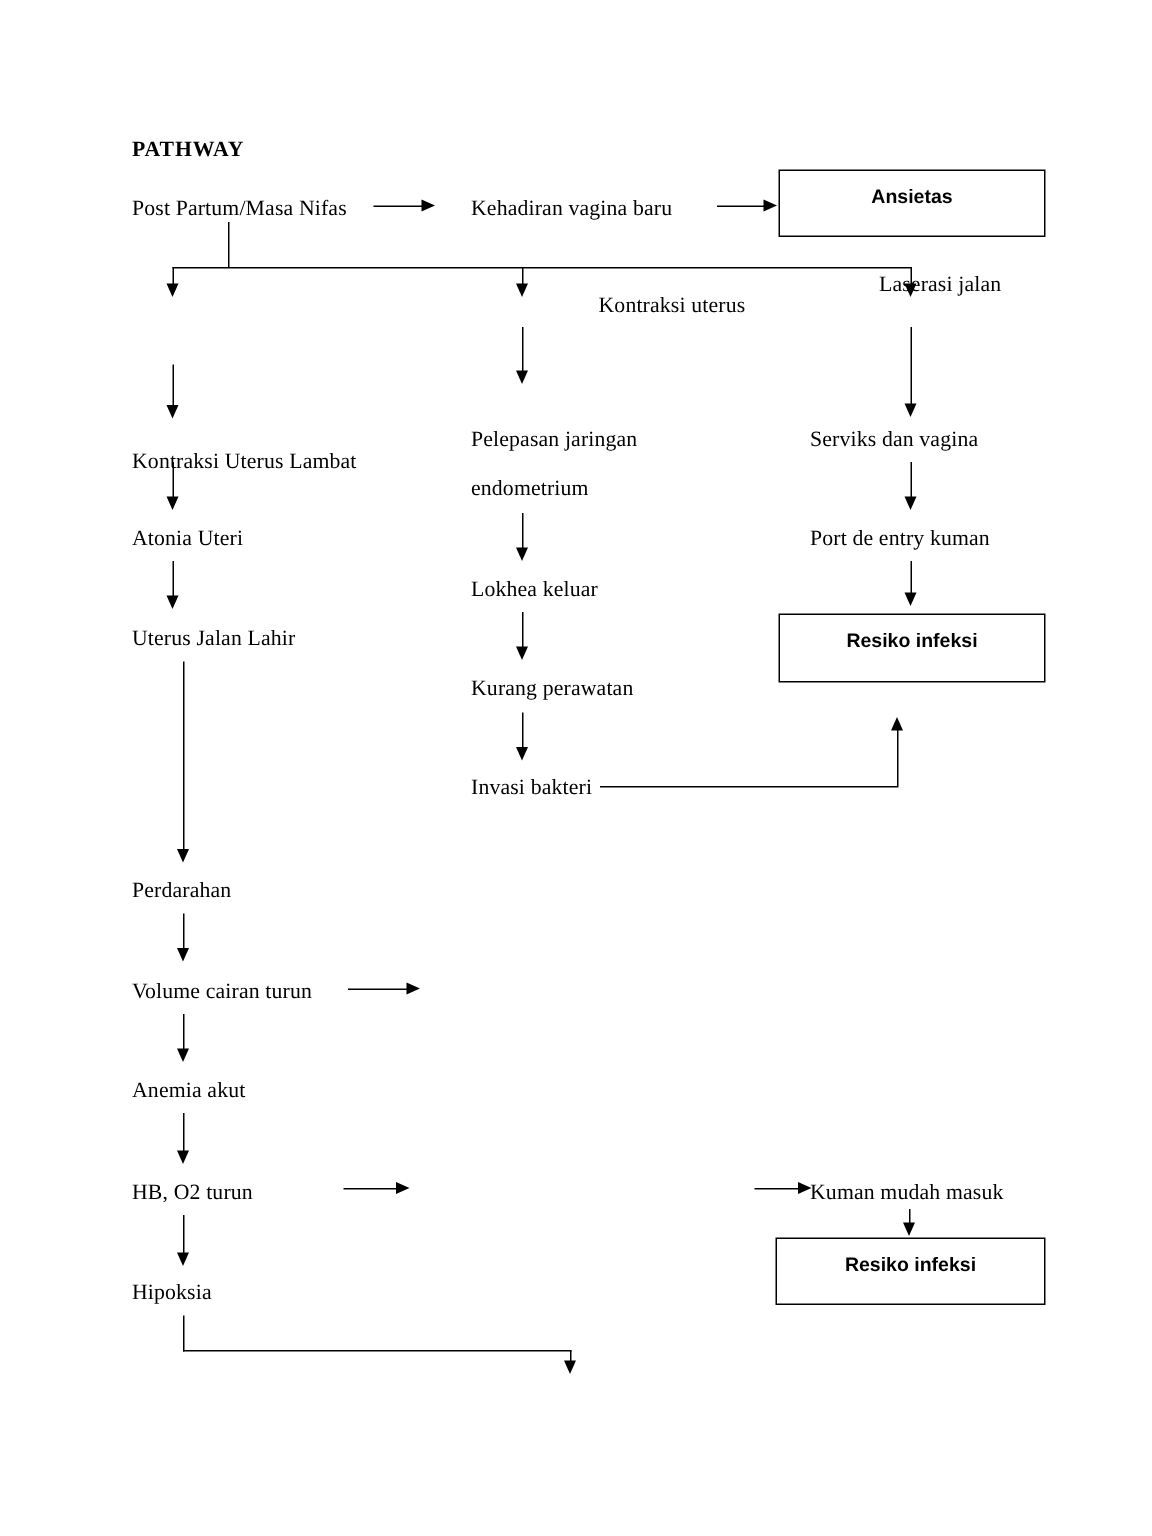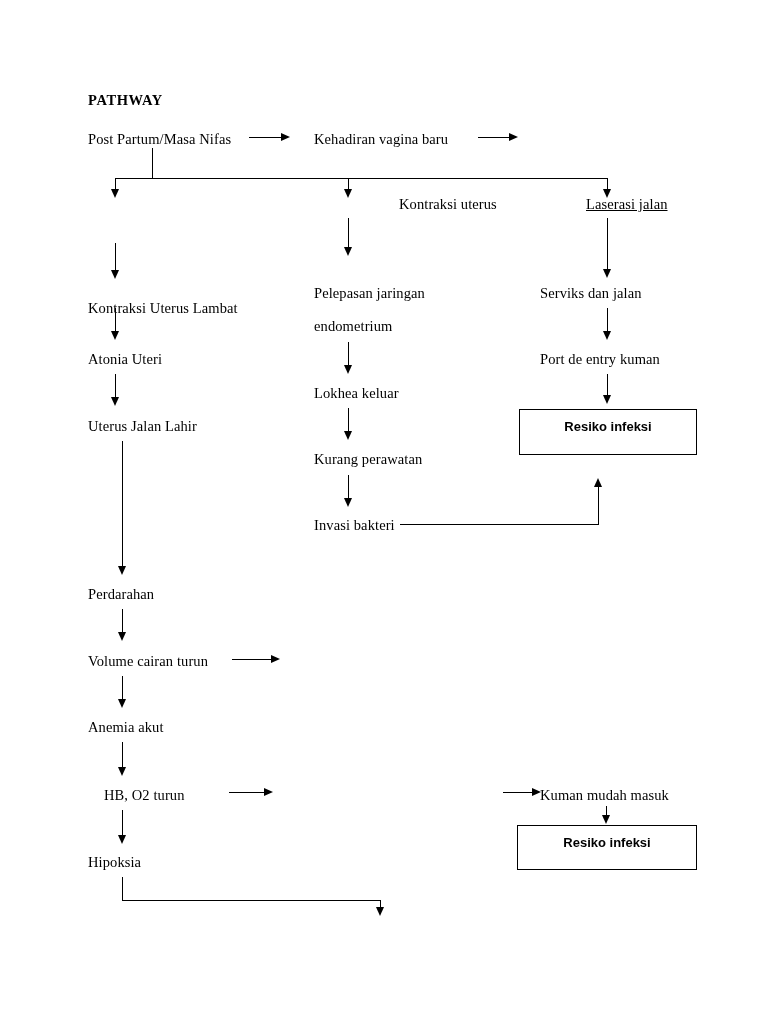--- a/index.html
+++ b/index.html
@@ -104,41 +104,44 @@
     <div class="arrow-right" style="left:281px; top:132.5px;"></div>
   </div>
 
   <div class="node" style="left:314px; top:128px;">Kehadiran vagina baru</div>
 
   <div class="conn">
     <div class="hline" style="left:478px; top:137px; width:32px;"></div>
     <div class="arrow-right" style="left:509px; top:132.5px;"></div>
   </div>
 
+  <div class="box" style="left:519px; top:113px; width:178px; height:45px; padding-top:8px;">
+    <span class="box-label">Ansietas</span>
+  </div>
 
   <div class="conn">
 
     <div class="vline" style="left:152px; top:148px; height:30px;"></div>
 
     <div class="hline" style="left:115px; top:178px; width:493px;"></div>
 
     <div class="vline" style="left:115px; top:178px; height:12px;"></div>
     <div class="arrow-down" style="left:110.5px; top:189px;"></div>
 
     <div class="vline" style="left:348px; top:178px; height:12px;"></div>
     <div class="arrow-down" style="left:343.5px; top:189px;"></div>
 
     <div class="vline" style="left:607px; top:178px; height:12px;"></div>
     <div class="arrow-down" style="left:602.5px; top:189px;"></div>
   </div>
 
 
   <div class="node" style="left:361px; top:193px;margin-left:38px;">Kontraksi uterus</div>
 
-  <div class="node" style="left:586px; top:193px;text-decoration:underline;">Laserasi jalan</div>
+  <div class="node" style="left:586px; top:179px;">Laserasi jalan</div>
 
   <div class="conn">
     <div class="vline" style="left:115px; top:243px; height:28px;"></div>
     <div class="arrow-down" style="left:110.5px; top:270px;"></div>
   </div>
 
   <div class="node" style="left:88px; top:297px;">Kontraksi Uterus Lambat</div>
 
   <div class="conn">
     <div class="vline" style="left:115px; top:308px; height:24px;"></div>
@@ -179,21 +182,21 @@
     <div class="arrow-down" style="left:117.5px; top:699px;"></div>
   </div>
 
   <div class="node" style="left:88px; top:716px;">Anemia akut</div>
 
   <div class="conn">
     <div class="vline" style="left:122px; top:742px; height:26px;"></div>
     <div class="arrow-down" style="left:117.5px; top:767px;"></div>
   </div>
 
-  <div class="node" style="left:104px; top:784px;">HB, O2 turun</div>
+  <div class="node" style="left:88px; top:784px;">HB, O2 turun</div>
 
   <div class="conn">
     <div class="hline" style="left:229px; top:792px; width:36px;"></div>
     <div class="arrow-right" style="left:264px; top:787.5px;"></div>
   </div>
 
 
   <div class="conn">
     <div class="hline" style="left:503px; top:792px; width:30px;"></div>
     <div class="arrow-right" style="left:532px; top:787.5px;"></div>
@@ -258,21 +261,21 @@
     <div class="hline" style="left:400px; top:524px; width:198px;"></div>
     <div class="vline" style="left:598px; top:486px; height:39px;"></div>
     <div class="arrow-up" style="left:593.5px; top:478px;"></div>
   </div>
 
   <div class="conn">
     <div class="vline" style="left:607px; top:218px; height:52px;"></div>
     <div class="arrow-down" style="left:602.5px; top:269px;"></div>
   </div>
 
-  <div class="node" style="left:540px; top:282px;">Serviks dan jalan</div>
+  <div class="node" style="left:540px; top:282px;">Serviks dan vagina</div>
 
   <div class="conn">
     <div class="vline" style="left:607px; top:308px; height:24px;"></div>
     <div class="arrow-down" style="left:602.5px; top:331px;"></div>
   </div>
 
   <div class="node" style="left:540px; top:348px;">Port de entry kuman</div>
 
   <div class="conn">
     <div class="vline" style="left:607px; top:374px; height:22px;"></div>

